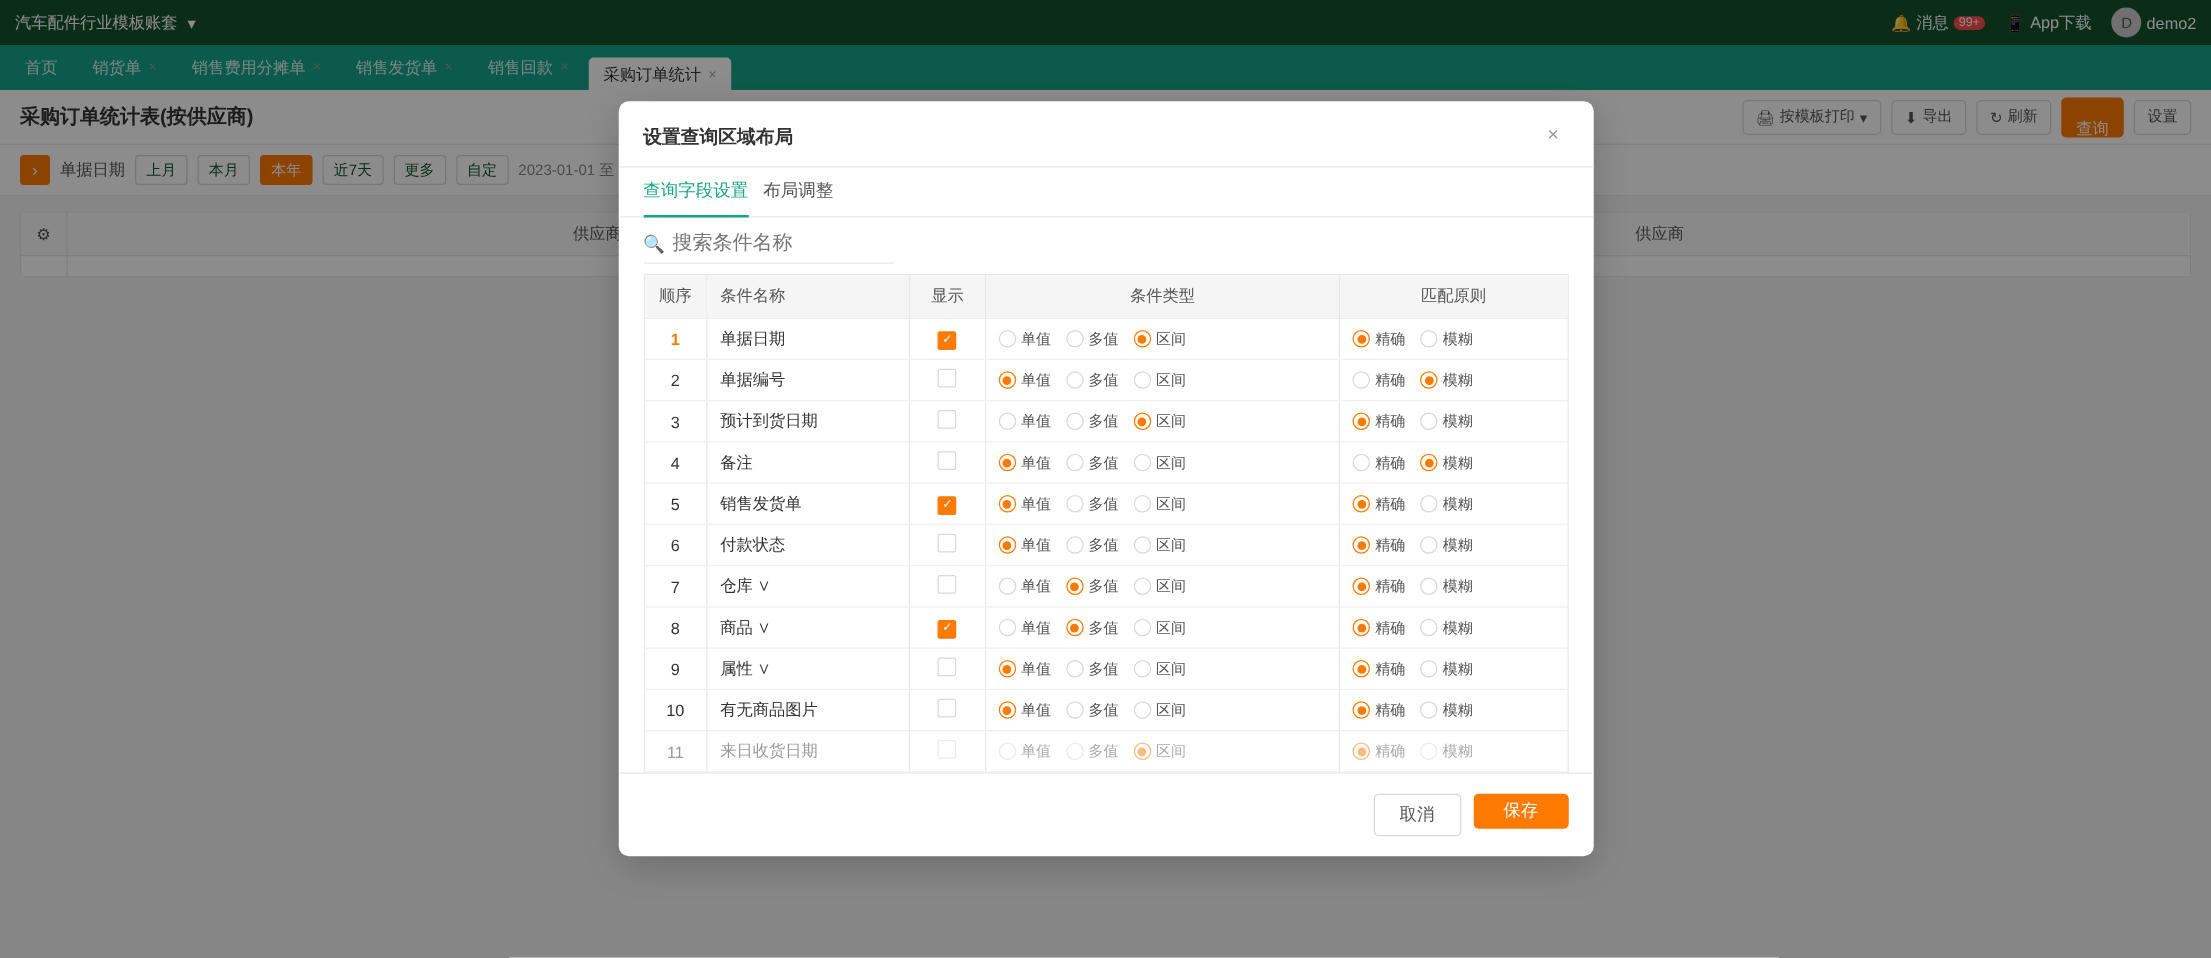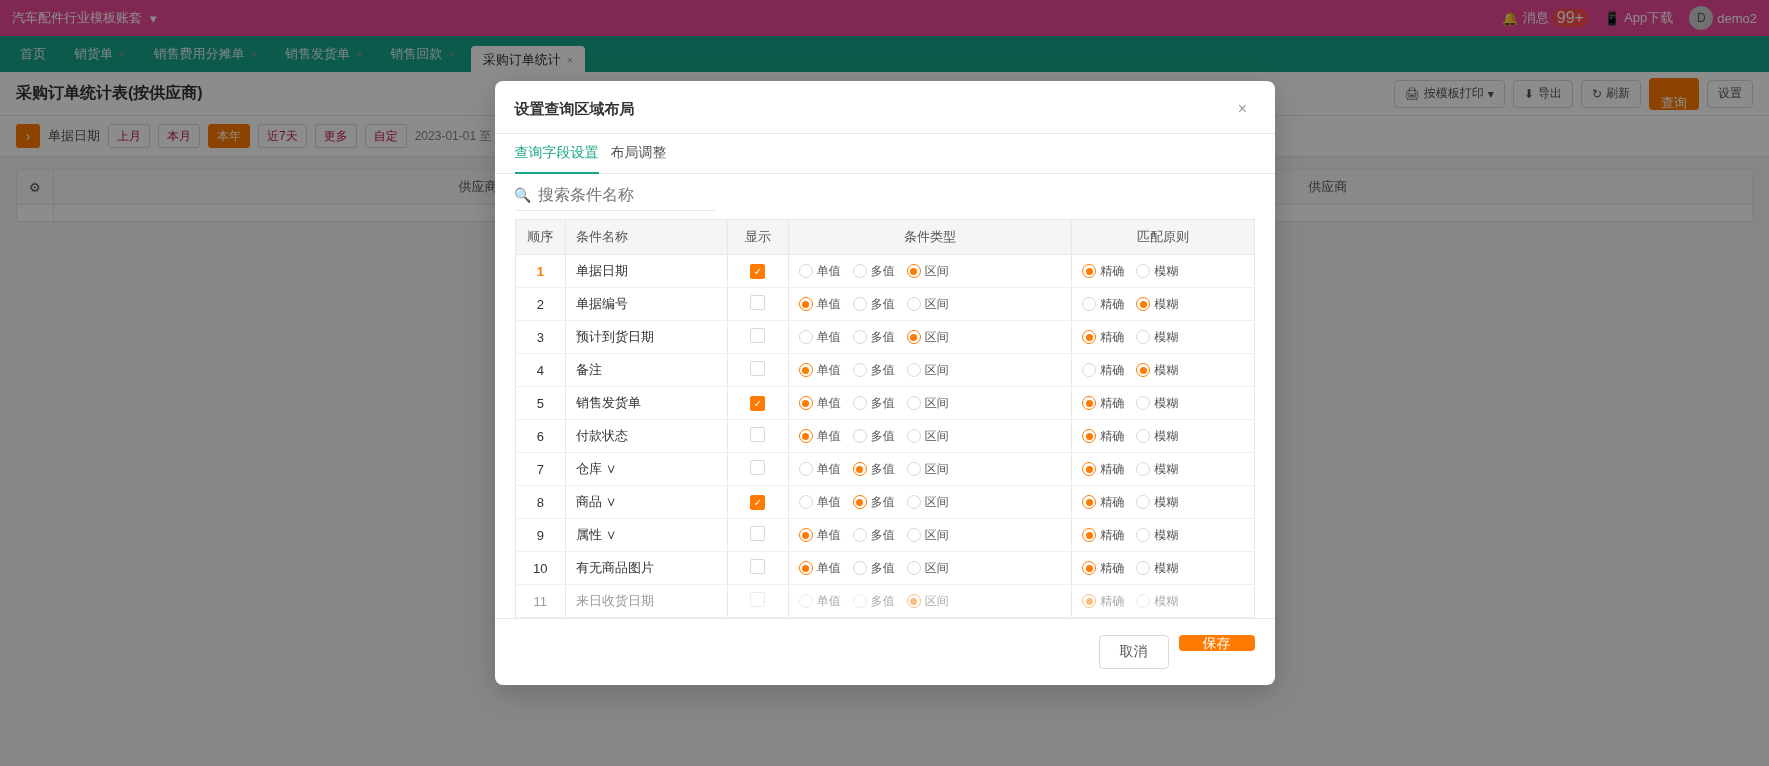--- a/index.html
+++ b/index.html
@@ -1,30 +1,30 @@
 <!DOCTYPE html>
 <html><head>
   <meta charset="utf-8">
   <style>
     * { box-sizing: border-box; margin: 0; padding: 0; }
     body { font-family: 'Microsoft YaHei', Arial, sans-serif; font-size: 13px; background: #f0f2f5; overflow: hidden; }
 
     
     .top-bar {
       height: 36px;
-      background: #ec4899;
+      background: #14532d;
       display: flex;
       align-items: center;
       justify-content: space-between;
       padding: 0 12px;
       color: #fff;
     }
     .top-bar-left { display: flex; align-items: center; gap: 8px; font-size: 13px; }
     .top-bar-right { display: flex; align-items: center; gap: 16px; font-size: 13px; }
-    .top-bar-right .badge { background: #ff4d4f; color: #fff; border-radius: 8px; padding: 0 4px; font-size: 16px; }
+    .top-bar-right .badge { background: #ff4d4f; color: #fff; border-radius: 8px; padding: 0 4px; font-size: 10px; }
     .top-bar-right .icon-btn { display: flex; align-items: center; gap: 4px; cursor: pointer; }
 
     
     .tab-bar {
       height: 36px;
       background: #17a589;
       display: flex;
       align-items: center;
       padding: 0 8px;
       gap: 4px;
@@ -85,21 +85,21 @@
       padding: 8px 16px;
       display: flex;
       align-items: center;
       gap: 8px;
       border-bottom: 1px solid #e8e8e8;
     }
     .filter-toggle { width: 24px; height: 24px; background: #ff7a00; color: #fff; border: none; border-radius: 3px; cursor: pointer; font-size: 14px; }
     .filter-date-label { font-size: 13px; color: #555; }
     .filter-date-btn {
       height: 24px; padding: 0 8px; border: 1px solid #d9d9d9; border-radius: 3px;
-      background: #fff; cursor: pointer; font-size: 12px; color: #be185d;
+      background: #fff; cursor: pointer; font-size: 12px; color: #14532d;
     }
     .filter-date-btn.active { background: #ff7a00; color: #fff; border-color: #ff7a00; }
     .filter-date-range { font-size: 12px; color: #888; }
 
     
     .main-content {
       padding: 12px 16px;
       background: #f5f5f5;
       min-height: calc(100vh - 150px);
       position: relative;
@@ -271,21 +271,21 @@
       display: flex;
       justify-content: flex-end;
       gap: 10px;
       border-top: 1px solid #e8e8e8;
     }
     .btn-cancel {
       height: 34px; padding: 0 20px; border: 1px solid #d9d9d9;
       border-radius: 4px; background: #fff; cursor: pointer; font-size: 14px; color: #555;
     }
     .btn-save {
-      height: 16px; padding: 0 24px; border: none;
+      height: 28px; padding: 0 24px; border: none;
       border-radius: 4px; background: #ff7a00; cursor: pointer; font-size: 14px; color: #fff;
     }
 
     
     .modal-body::-webkit-scrollbar { width: 6px; }
     .modal-body::-webkit-scrollbar-track { background: #f5f5f5; }
     .modal-body::-webkit-scrollbar-thumb { background: #ccc; border-radius: 3px; }
   </style>
 </head>
 <body>

